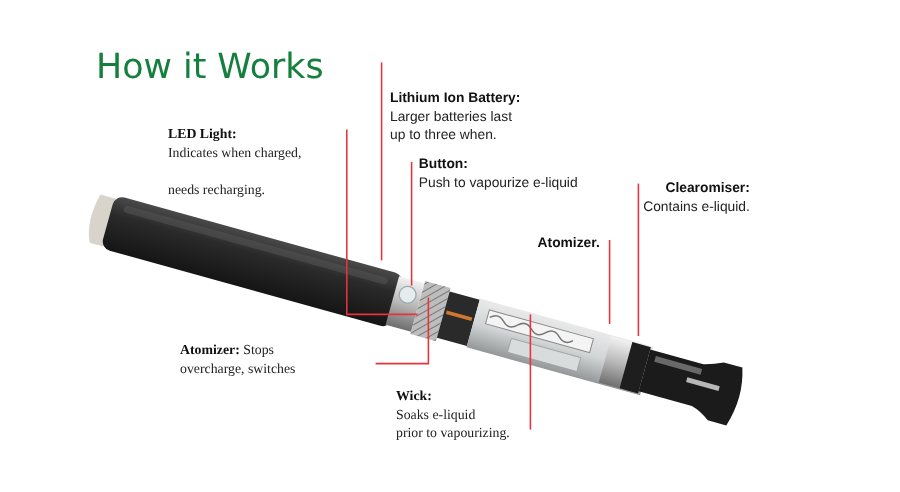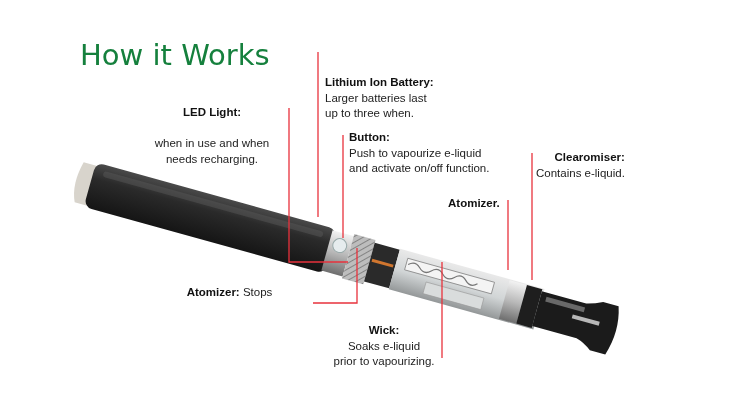--- a/index.html
+++ b/index.html
@@ -10,21 +10,21 @@
   }
   .title {
     position: absolute; left: 80px; top: 38px;
     font-family: "DejaVu Sans", "Liberation Sans", sans-serif;
     font-size: 29px; color: #15803d; font-weight: normal; letter-spacing: 0px;
   }
   .label {
     position: absolute; font-size: 11.5px; line-height: 15.5px; color: #222;
   }
   .label b { font-weight: bold; color: #111; }
-  .right { text-align: center; }
+  .right { text-align: left; font-family: Liberation Serif, serif; }
   svg.art { position: absolute; left: 0; top: 0; }
 </style>
 </head>
 <body>
 
 <div class="title">How it Works</div>
 
 <svg class="art" width="750" height="410" viewBox="0 0 750 410">
   <defs>
     <linearGradient id="gBody" x1="0" y1="0" x2="0" y2="1">
@@ -88,42 +88,41 @@
 </svg>
 
 <div class="label" style="left:325px; top:50px;margin-top:25px;">
   <b>Lithium Ion Battery:</b><br>
   <span>Larger batteries last</span><br>
   <span>up to three when.</span>
 </div>
 
 <div class="label right" style="left:140px; top:105px; width:144px;">
   <b>LED Light:</b><br>
+  <span>Indicates when charged,</span><br>
   <br>
-  <span>when in use and when</span><br>
   <span>needs recharging.</span>
 </div>
 
 <div class="label" style="left:349px; top:130px;">
   <b>Button:</b><br>
   <span>Push to vapourize e-liquid</span><br>
-  <span>and activate on/off function.</span>
 </div>
 
 <div class="label" style="left:536px; top:150px;text-align:right;">
   <b>Clearomiser:</b><br>
   <span>Contains e-liquid.</span>
 </div>
 
 <div class="label" style="left:448px; top:196px;">
   <b>Atomizer.</b>
 </div>
 
 <div class="label right" style="left:150px; top:285px; width:159px;">
   <b>Atomizer:</b><span> Stops</span><br>
-  <br>
+  <span>overcharge, switches</span><br>
 </div>
 
 <div class="label right" style="left:330px; top:323px; width:108px;">
   <b>Wick:</b><br>
   <span>Soaks e-liquid</span><br>
   <span>prior to vapourizing.</span>
 </div>
 
 </body></html>

